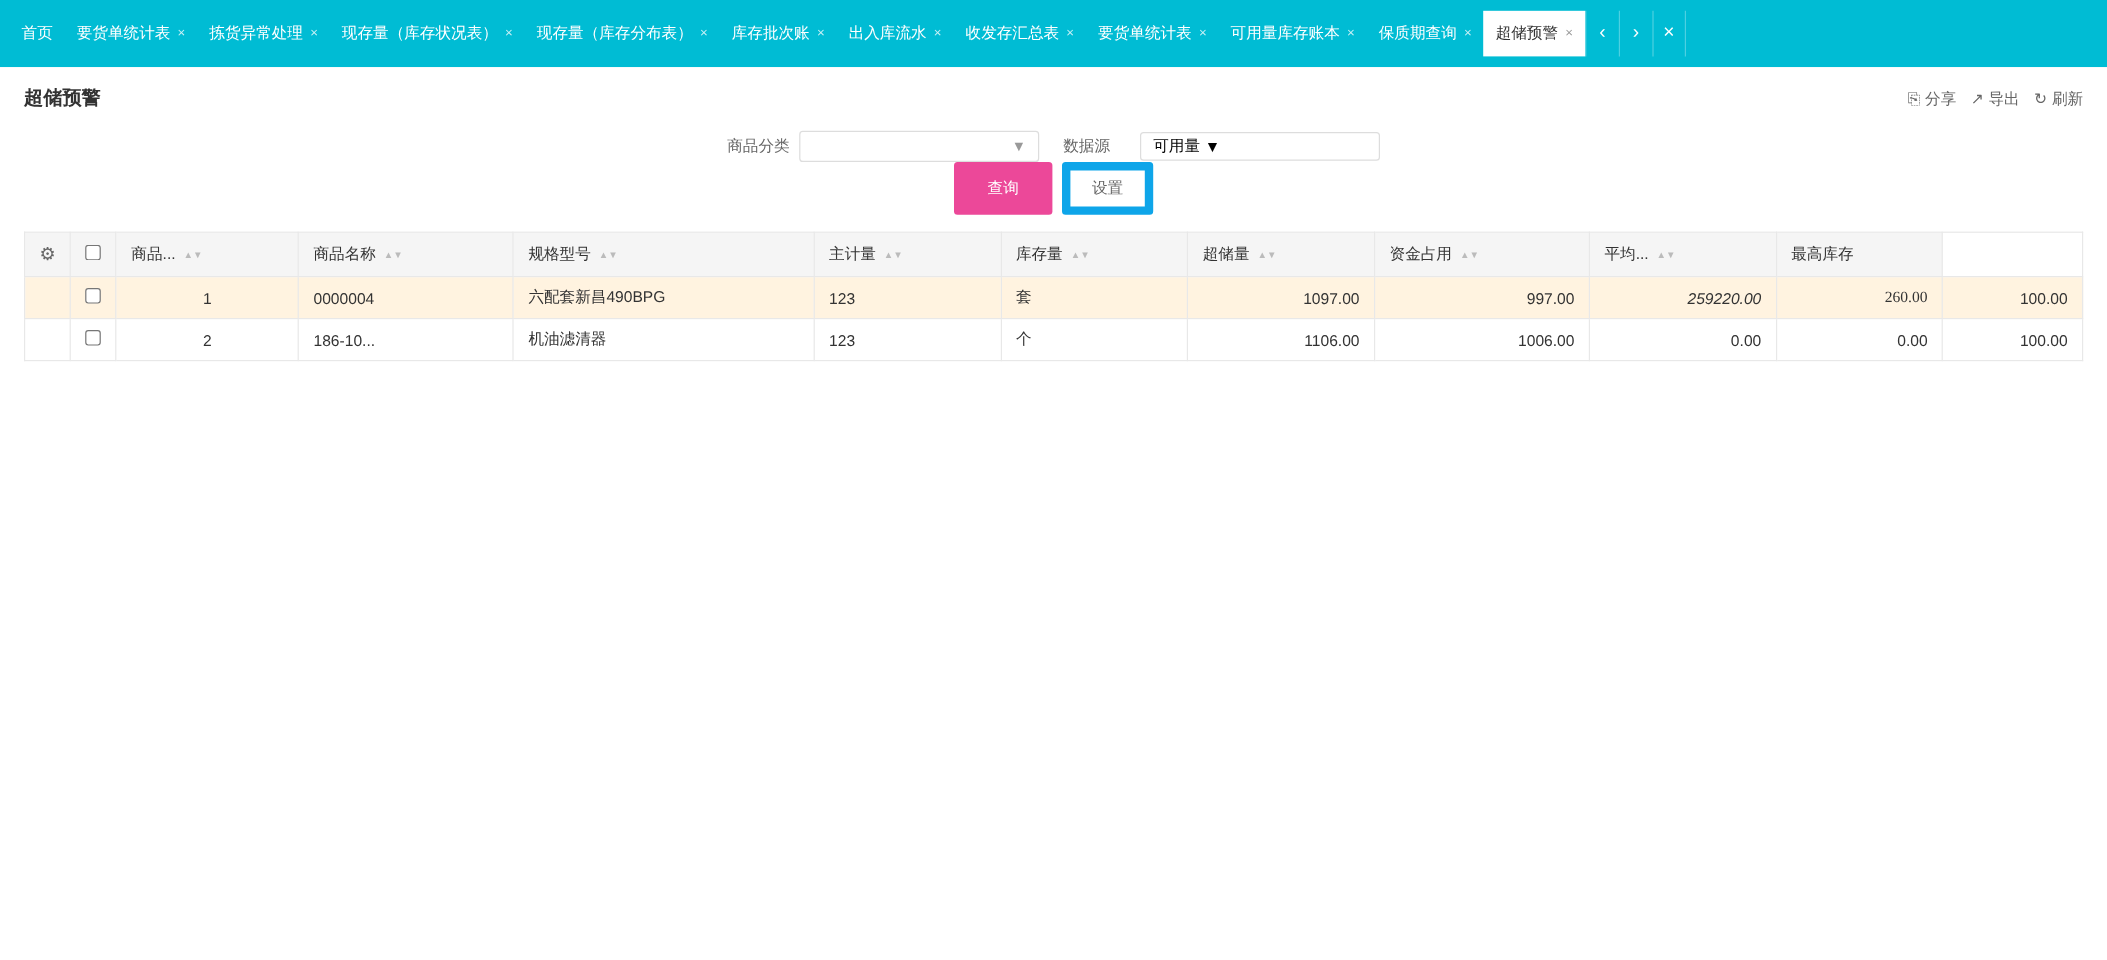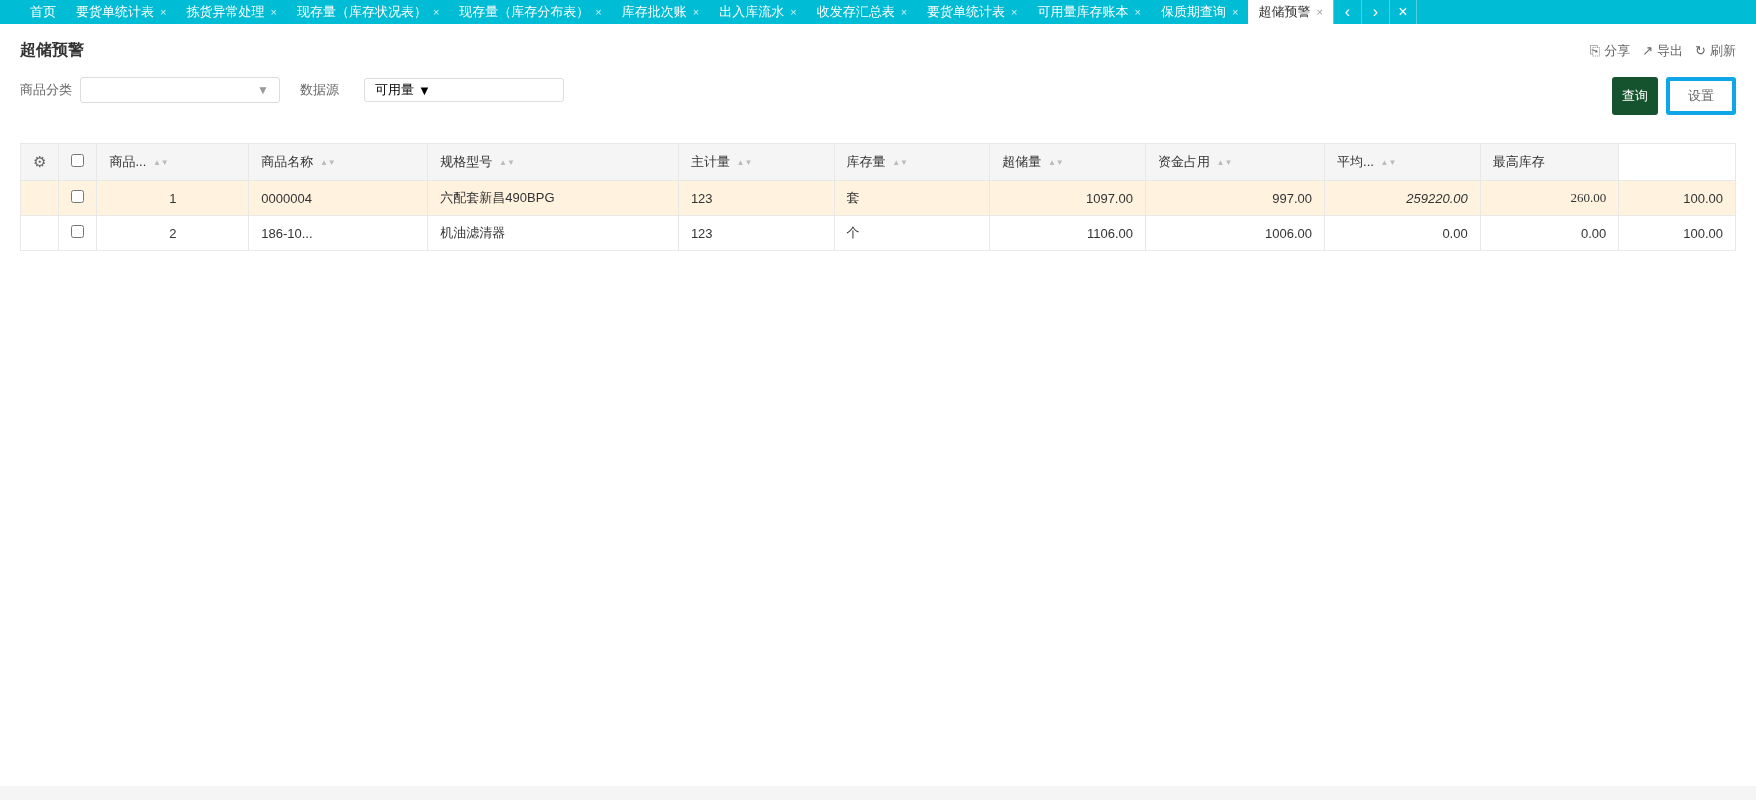--- a/index.html
+++ b/index.html
@@ -3,22 +3,22 @@
   <meta charset="utf-8">
   <style>
     * { box-sizing: border-box; margin: 0; padding: 0; font-family: 'Microsoft YaHei', Arial, sans-serif; font-size: 13px; }
     body { background: #f5f5f5; overflow-x: hidden; }
 
     
     .top-nav {
       background: #00bcd4;
       display: flex;
       align-items: center;
-      height: 24px;
-      padding: 0 20px;
+      height: 56px;
+      padding: 0 8px;
       overflow: hidden;
       white-space: nowrap;
     }
     .top-nav .nav-item {
       display: inline-flex;
       align-items: center;
       padding: 0 10px;
       height: 38px;
       color: #fff;
       cursor: pointer;
@@ -98,32 +98,32 @@
       border: 1px solid #ddd;
       border-radius: 3px;
       padding: 5px 10px;
       min-width: 200px;
       cursor: pointer;
       background: #fff;
       color: #333;
     }
     .filter-select .arrow { color: #999; font-size: 12px; }
     .btn-query {
-      background: #14532d;
+      background: #ec4899;
       color: #fff;
       border: none;
       border-radius: 3px;
-      padding: 6px 10px;
+      padding: 6px 28px;
       cursor: pointer;
       font-size: 13px;
     }
     .btn-settings {
       background: #fff;
       color: #666;
-      border: 4px solid #0ea5e9;
+      border: 7px solid #0ea5e9;
       border-radius: 3px;
       padding: 6px 18px;
       cursor: pointer;
       font-size: 13px;
     }
 
     
     .data-table {
       width: 100%;
       border-collapse: collapse;
@@ -166,23 +166,24 @@
     }
     .th-checkbox { width: 36px; text-align: center; }
     .gear-icon { font-size: 15px; color: #666; }
 
     .row-num { text-align: center; color: #666; }
     td.row-num { text-align: center; }
 
     
     .filters-container {
       display: flex;
-      align-items: flex-start;
+      align-items: center;
       gap: 0;
-      margin-bottom: 28px;
+      margin-bottom: 14px;
+      flex-direction: column;
     }
     .filters-left {
       display: flex;
       align-items: center;
       gap: 20px;
       flex: 1;
     }
     .filters-right {
       display: flex;
       flex-direction: column;

